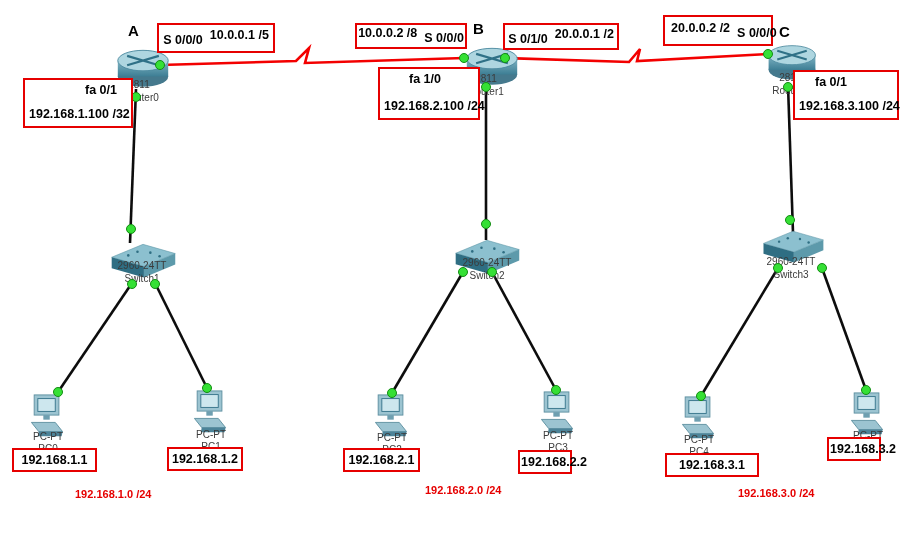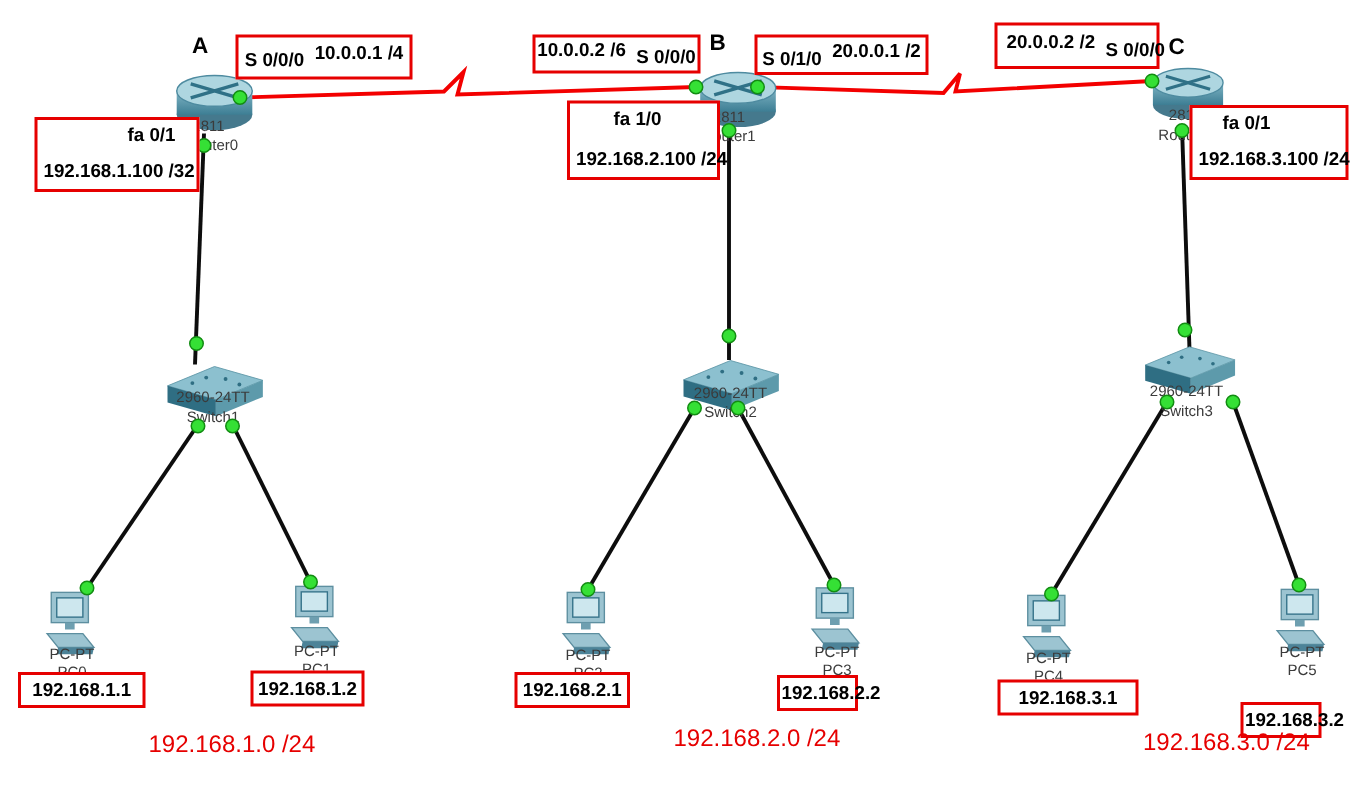--- a/index.html
+++ b/index.html
@@ -12,22 +12,22 @@
   .rowbox{display:flex;align-items:center;justify-content:center;gap:7px;
           padding:2px 4px;}
   .colbox{display:flex;flex-direction:column;justify-content:space-between;
           padding:3px 4px;}
   .portlbl{font-weight:bold;font-size:12.5px;color:#000;white-space:nowrap;line-height:1.25;}
   .hi{transform:translateY(-2px);}
   .lo{transform:translateY(3px);}
   .ipbox{position:absolute;border:2px solid #e60000;background:#ffffff;color:#000;
          font-weight:bold;font-size:12.5px;text-align:center;box-sizing:border-box;
          padding:3px 1px;white-space:nowrap;z-index:5;}
-  .subnet{position:absolute;color:#e60000;font-weight:normal;font-size:16px;
-          white-space:nowrap;z-index:5;margin-left:24px;}
+  .subnet{position:absolute;color:#e60000;font-weight:bold;font-size:11px;
+          white-space:nowrap;z-index:5;}
   .letter{position:absolute;font-weight:bold;font-size:15px;color:#000;z-index:6;}
   .devlbl{position:absolute;font-size:10px;color:#3b3b3b;text-align:center;
           line-height:1.1;white-space:nowrap;z-index:3;}
   .dev{position:absolute;z-index:2;}
 </style>
 </head>
 <body>
 
 <div class="canvas">
 
@@ -227,30 +227,30 @@
   <div class="devlbl" style="left:367px;top:444px;width:50px">PC2</div>
   <div class="devlbl" style="left:533px;top:430px;width:50px">PC-PT</div>
   <div class="devlbl" style="left:533px;top:442px;width:50px">PC3</div>
   <div class="devlbl" style="left:674px;top:434px;width:50px">PC-PT</div>
   <div class="devlbl" style="left:674px;top:446px;width:50px">PC4</div>
   <div class="devlbl" style="left:843px;top:430px;width:50px">PC-PT</div>
   <div class="devlbl" style="left:843px;top:442px;width:50px">PC5</div>
 
   <div class="redbox rowbox" style="left:157px;top:23px;width:118px;height:30px">
     <span class="portlbl lo">S 0/0/0</span>
-    <span class="portlbl hi">10.0.0.1 /4</span>
+    <span class="portlbl hi">10.0.0.1 /5</span>
   </div>
 
   <div class="redbox colbox" style="left:23px;top:78px;width:110px;height:50px">
     <span class="portlbl" style="text-align:right;padding-right:10px">fa 0/1</span>
     <span class="portlbl" style="text-align:center">192.168.1.100 /32</span>
   </div>
 
   <div class="redbox rowbox" style="left:355px;top:23px;width:112px;height:26px">
-    <span class="portlbl hi">10.0.0.2 /6</span>
+    <span class="portlbl hi">10.0.0.2 /8</span>
     <span class="portlbl lo">S 0/0/0</span>
   </div>
 
   <div class="redbox rowbox" style="left:503px;top:23px;width:116px;height:27px">
     <span class="portlbl lo">S 0/1/0</span>
     <span class="portlbl hi">20.0.0.1 /2</span>
   </div>
 
   <div class="redbox colbox" style="left:378px;top:67px;width:102px;height:53px">
     <span class="portlbl" style="text-align:center;padding-right:8px">fa 1/0</span>
@@ -265,19 +265,19 @@
   <div class="redbox colbox" style="left:793px;top:70px;width:106px;height:50px">
     <span class="portlbl" style="text-align:left;padding-left:16px">fa 0/1</span>
     <span class="portlbl" style="text-align:left">192.168.3.100 /24</span>
   </div>
 
   <div class="ipbox" style="left:12px;top:448px;width:85px">192.168.1.1</div>
   <div class="ipbox" style="left:167px;top:447px;width:76px">192.168.1.2</div>
   <div class="ipbox" style="left:343px;top:448px;width:77px">192.168.2.1</div>
   <div class="ipbox" style="left:518px;top:450px;width:54px">192.168.2.2</div>
   <div class="ipbox" style="left:665px;top:453px;width:94px">192.168.3.1</div>
-  <div class="ipbox" style="left:827px;top:468px;width:54px">192.168.3.2</div>
+  <div class="ipbox" style="left:827px;top:437px;width:54px">192.168.3.2</div>
 
   <div class="subnet" style="left:75px;top:488px">192.168.1.0 /24</div>
   <div class="subnet" style="left:425px;top:484px">192.168.2.0 /24</div>
   <div class="subnet" style="left:738px;top:487px">192.168.3.0 /24</div>
 
 </div>
 
 </body></html>

